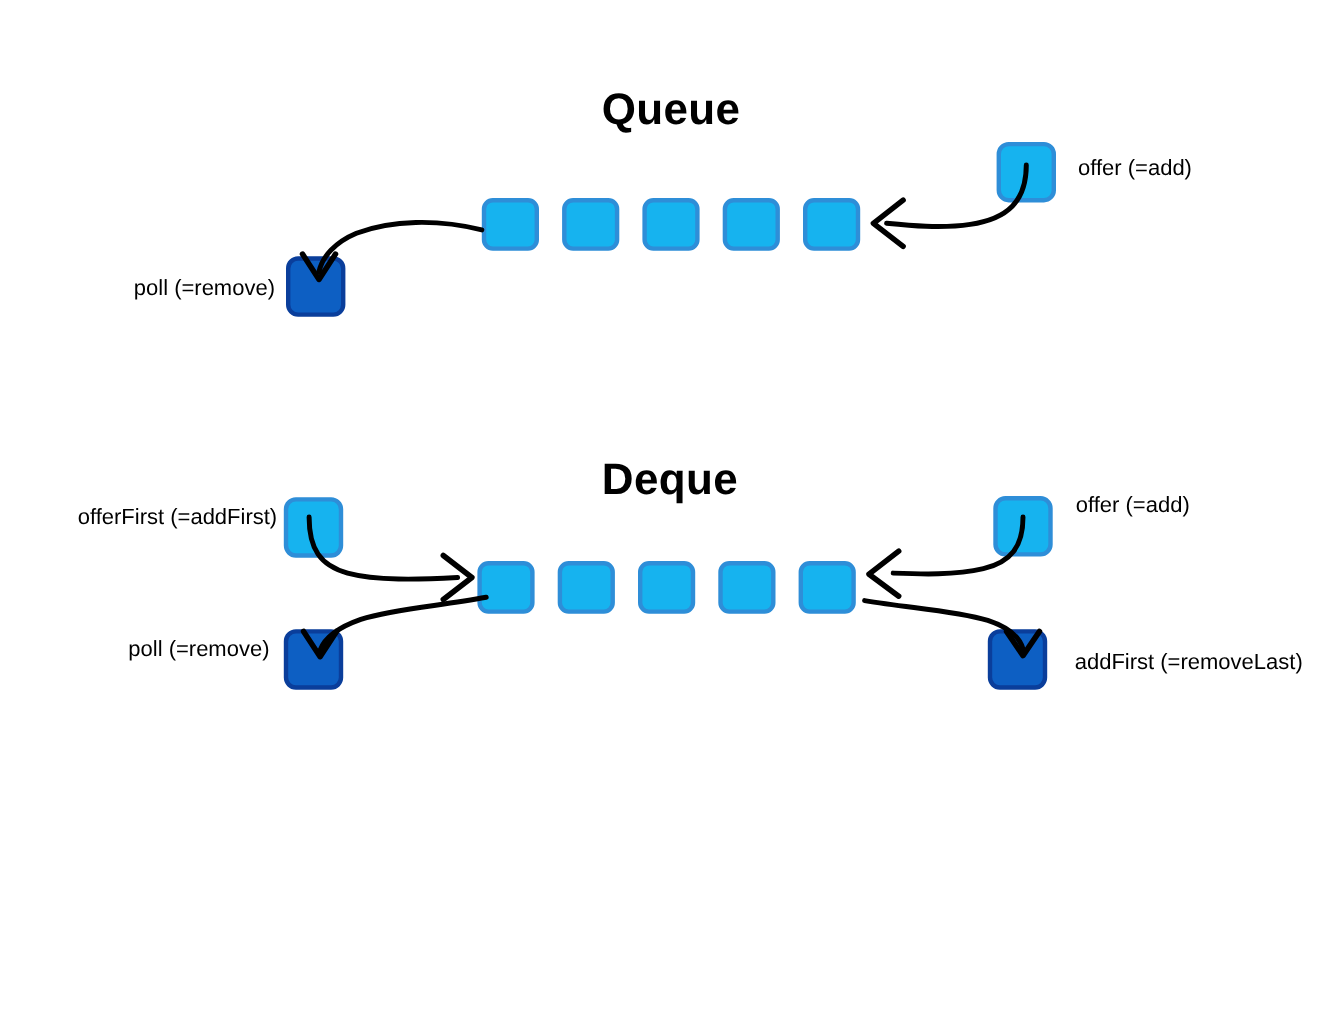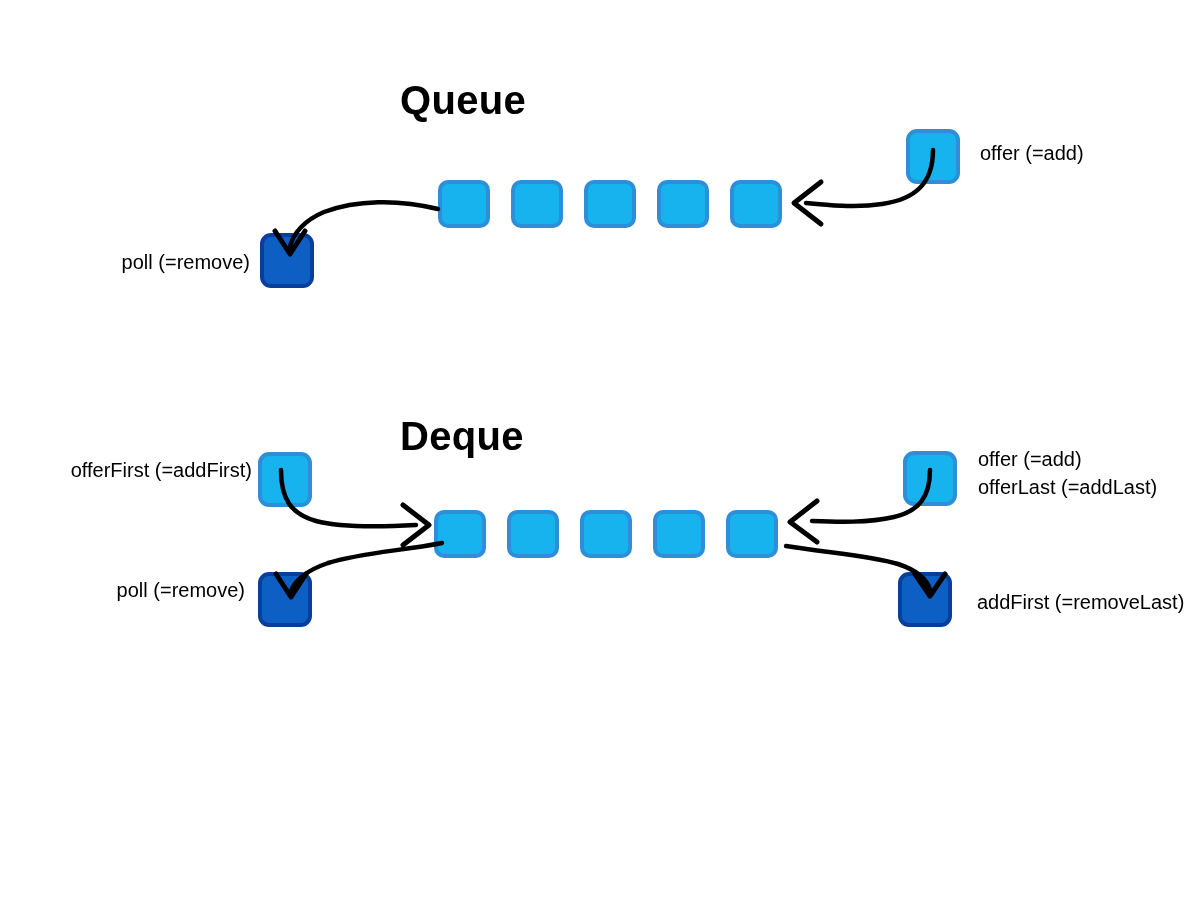--- a/index.html
+++ b/index.html
@@ -8,21 +8,21 @@
     position: relative;
     background: var(--background, #fff);
     font-family: "Liberation Sans", sans-serif;
     overflow: hidden;
   }
   .title {
     position: absolute;
     font-size: 40px;
     font-weight: 600;
     color: var(--text, #000);
-    text-align: left;
+    text-align: center;
     line-height: 1;
     letter-spacing: 0.3px;
   }
   .label {
     position: absolute;
     font-size: 20px;
     color: var(--text, #000);
     white-space: nowrap;
     line-height: 21px;
   }
@@ -95,21 +95,20 @@
         <div class="cell light"></div>
         <div class="cell light"></div>
       </div>
 
     <div class="sq light" style="left:258px; top:452px;"></div>
     <div class="label" style="left:40px; top:460px; width:212px; text-align:right;">offerFirst (=addFirst)</div>
 
     <div class="sq light" style="left:903px; top:451px;"></div>
     <div class="label two-line" style="left:978px; top:445px;">
       <div>offer (=add)</div>
-      <div>offerLast (=addLast)</div>
     </div>
 
     <div class="sq dark" style="left:258px; top:572px;"></div>
     <div class="label two-line" style="left:25px; top:576px; width:220px; text-align:right;">
       <div>poll (=remove)</div>
     </div>
 
     <div class="sq dark" style="left:898px; top:572px;"></div>
     <div class="label" style="left:977px; top:592px;">addFirst (=removeLast)</div>
   </section>

